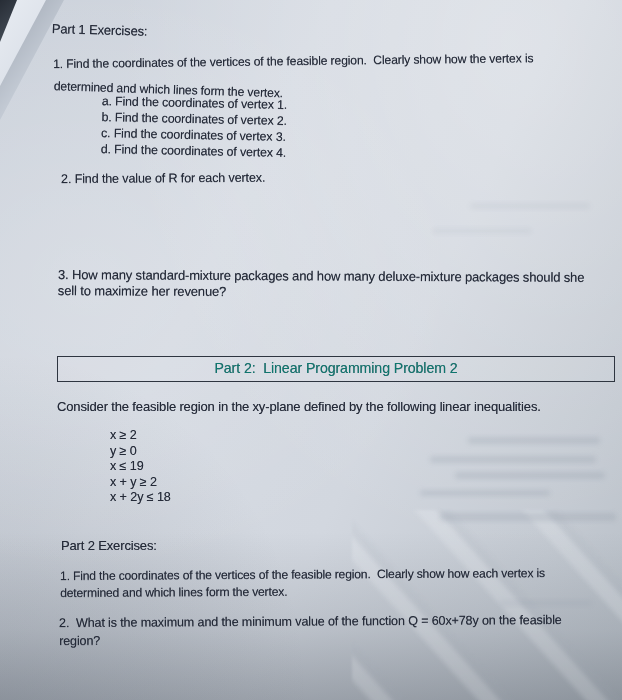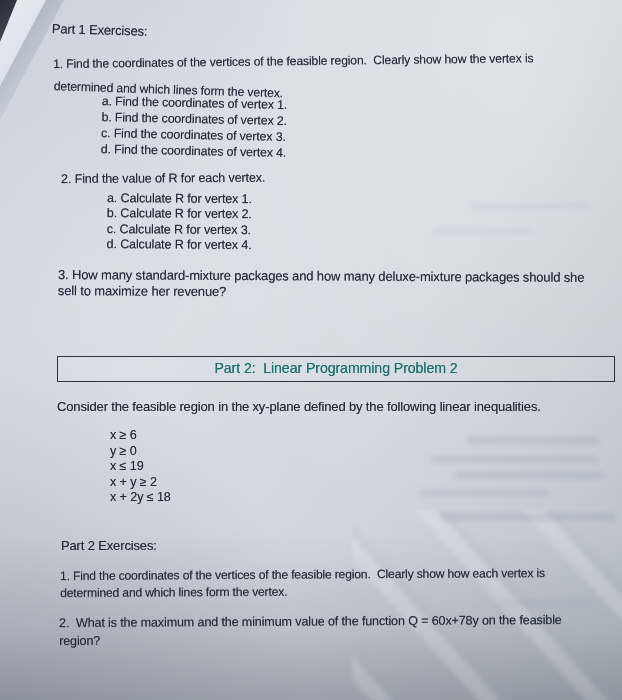--- a/index.html
+++ b/index.html
@@ -90,40 +90,34 @@
 
   <div class="grp" style="left:102px;top:93px;font-size:12.4px;line-height:16px;letter-spacing:-0.15px;transform:rotate(1.2deg)">
     <div>a. Find the coordinates of vertex 1.</div>
     <div>b. Find the coordinates of vertex 2.</div>
     <div>c. Find the coordinates of vertex 3.</div>
     <div>d. Find the coordinates of vertex 4.</div>
   </div>
 
   <div class="line" style="left:61px;top:172px;font-size:12.6px;transform:rotate(-0.4deg)">2. Find the value of R for each vertex.</div>
 
-  <div class="grp" style="left:107px;top:191px;font-size:12.6px;line-height:15.4px;letter-spacing:-0.15px;transform:rotate(0.4deg)">
-    <div>a. Calculate R for vertex 1.</div>
-    <div>b. Calculate R for vertex 2.</div>
-    <div>c. Calculate R for vertex 3.</div>
-    <div>d. Calculate R for vertex 4.</div>
-  </div>
 
   <div class="grp" style="left:58px;top:267px;font-size:13px;line-height:15.8px;letter-spacing:-0.15px;transform:rotate(0.3deg)">
     <div>3. How many standard-mixture packages and how many deluxe-mixture packages should she</div>
     <div>sell to maximize her revenue?</div>
   </div>
 
   <div class="p2box">
     <div class="title">Part 2:  Linear Programming Problem 2</div>
   </div>
 
   <div class="line" style="left:57px;top:399px;font-size:13px">Consider the feasible region in the xy-plane defined by the following linear inequalities.</div>
 
   <div class="grp" style="left:110px;top:428px;font-size:12.6px;line-height:15.5px;letter-spacing:-0.1px">
-    <div>x ≥ 6</div>
+    <div>x ≥ 2</div>
     <div>y ≥ 0</div>
     <div>x ≤ 19</div>
     <div>x + y ≥ 2</div>
     <div>x + 2y ≤ 18</div>
   </div>
 
   <div class="line" style="left:61px;top:538px;font-size:13px">Part 2 Exercises:</div>
 
   <div class="grp" style="left:60px;top:568px;font-size:12.2px;line-height:16.5px;letter-spacing:-0.2px;transform:rotate(-0.35deg)">
     <div>1. Find the coordinates of the vertices of the feasible region.  Clearly show how each vertex is</div>

